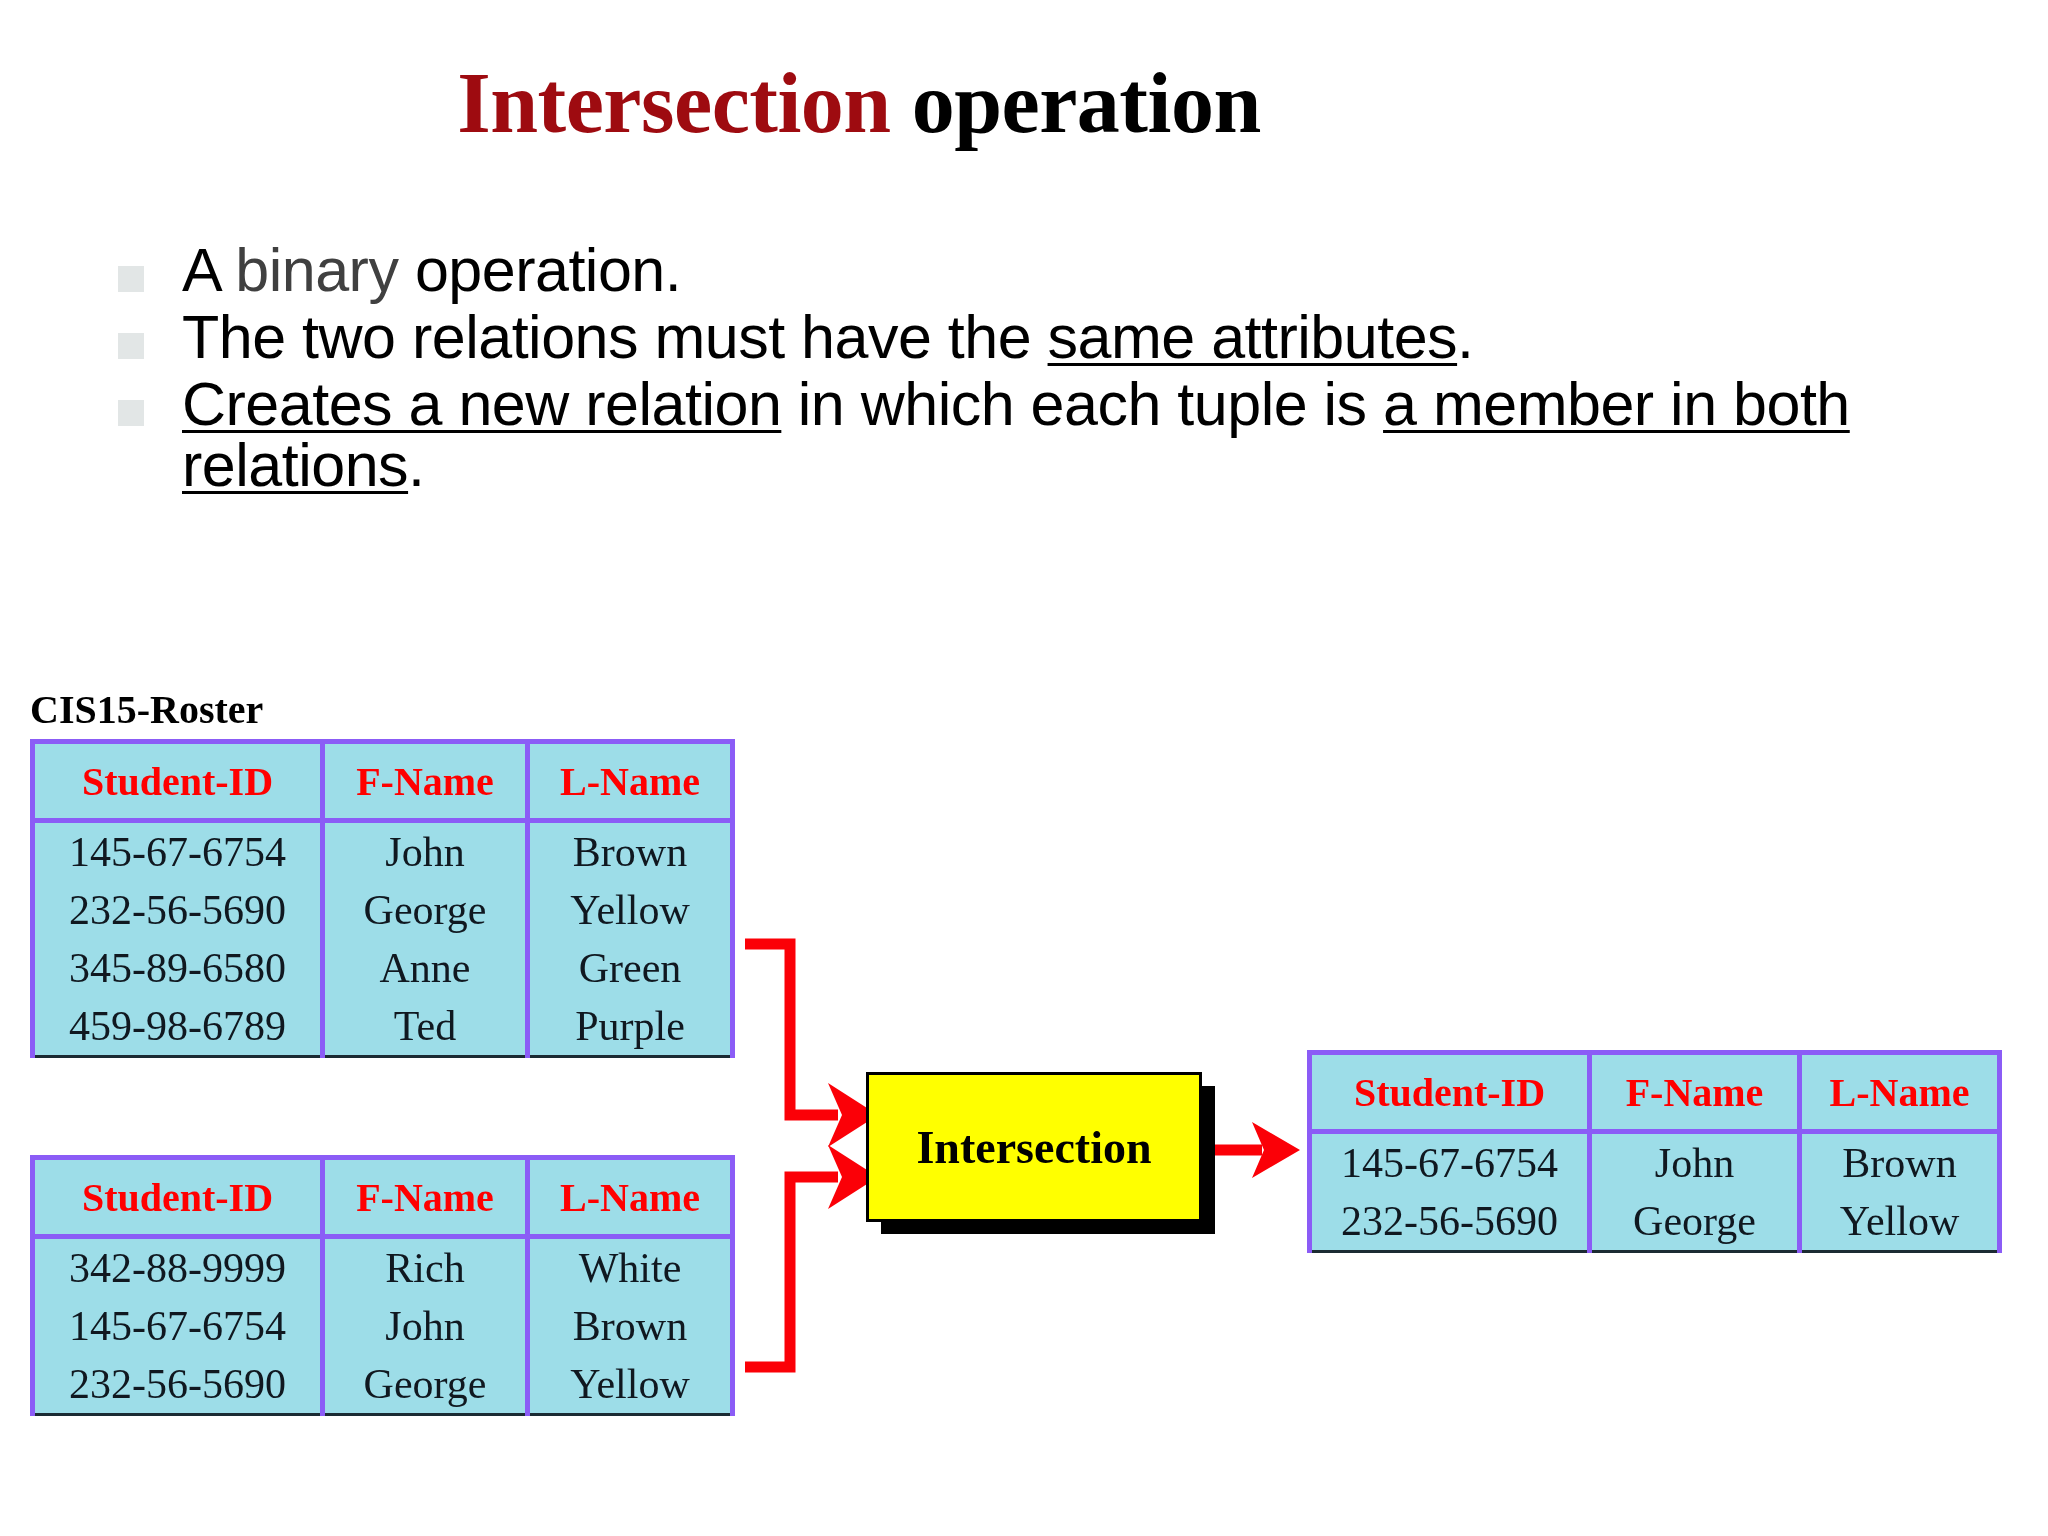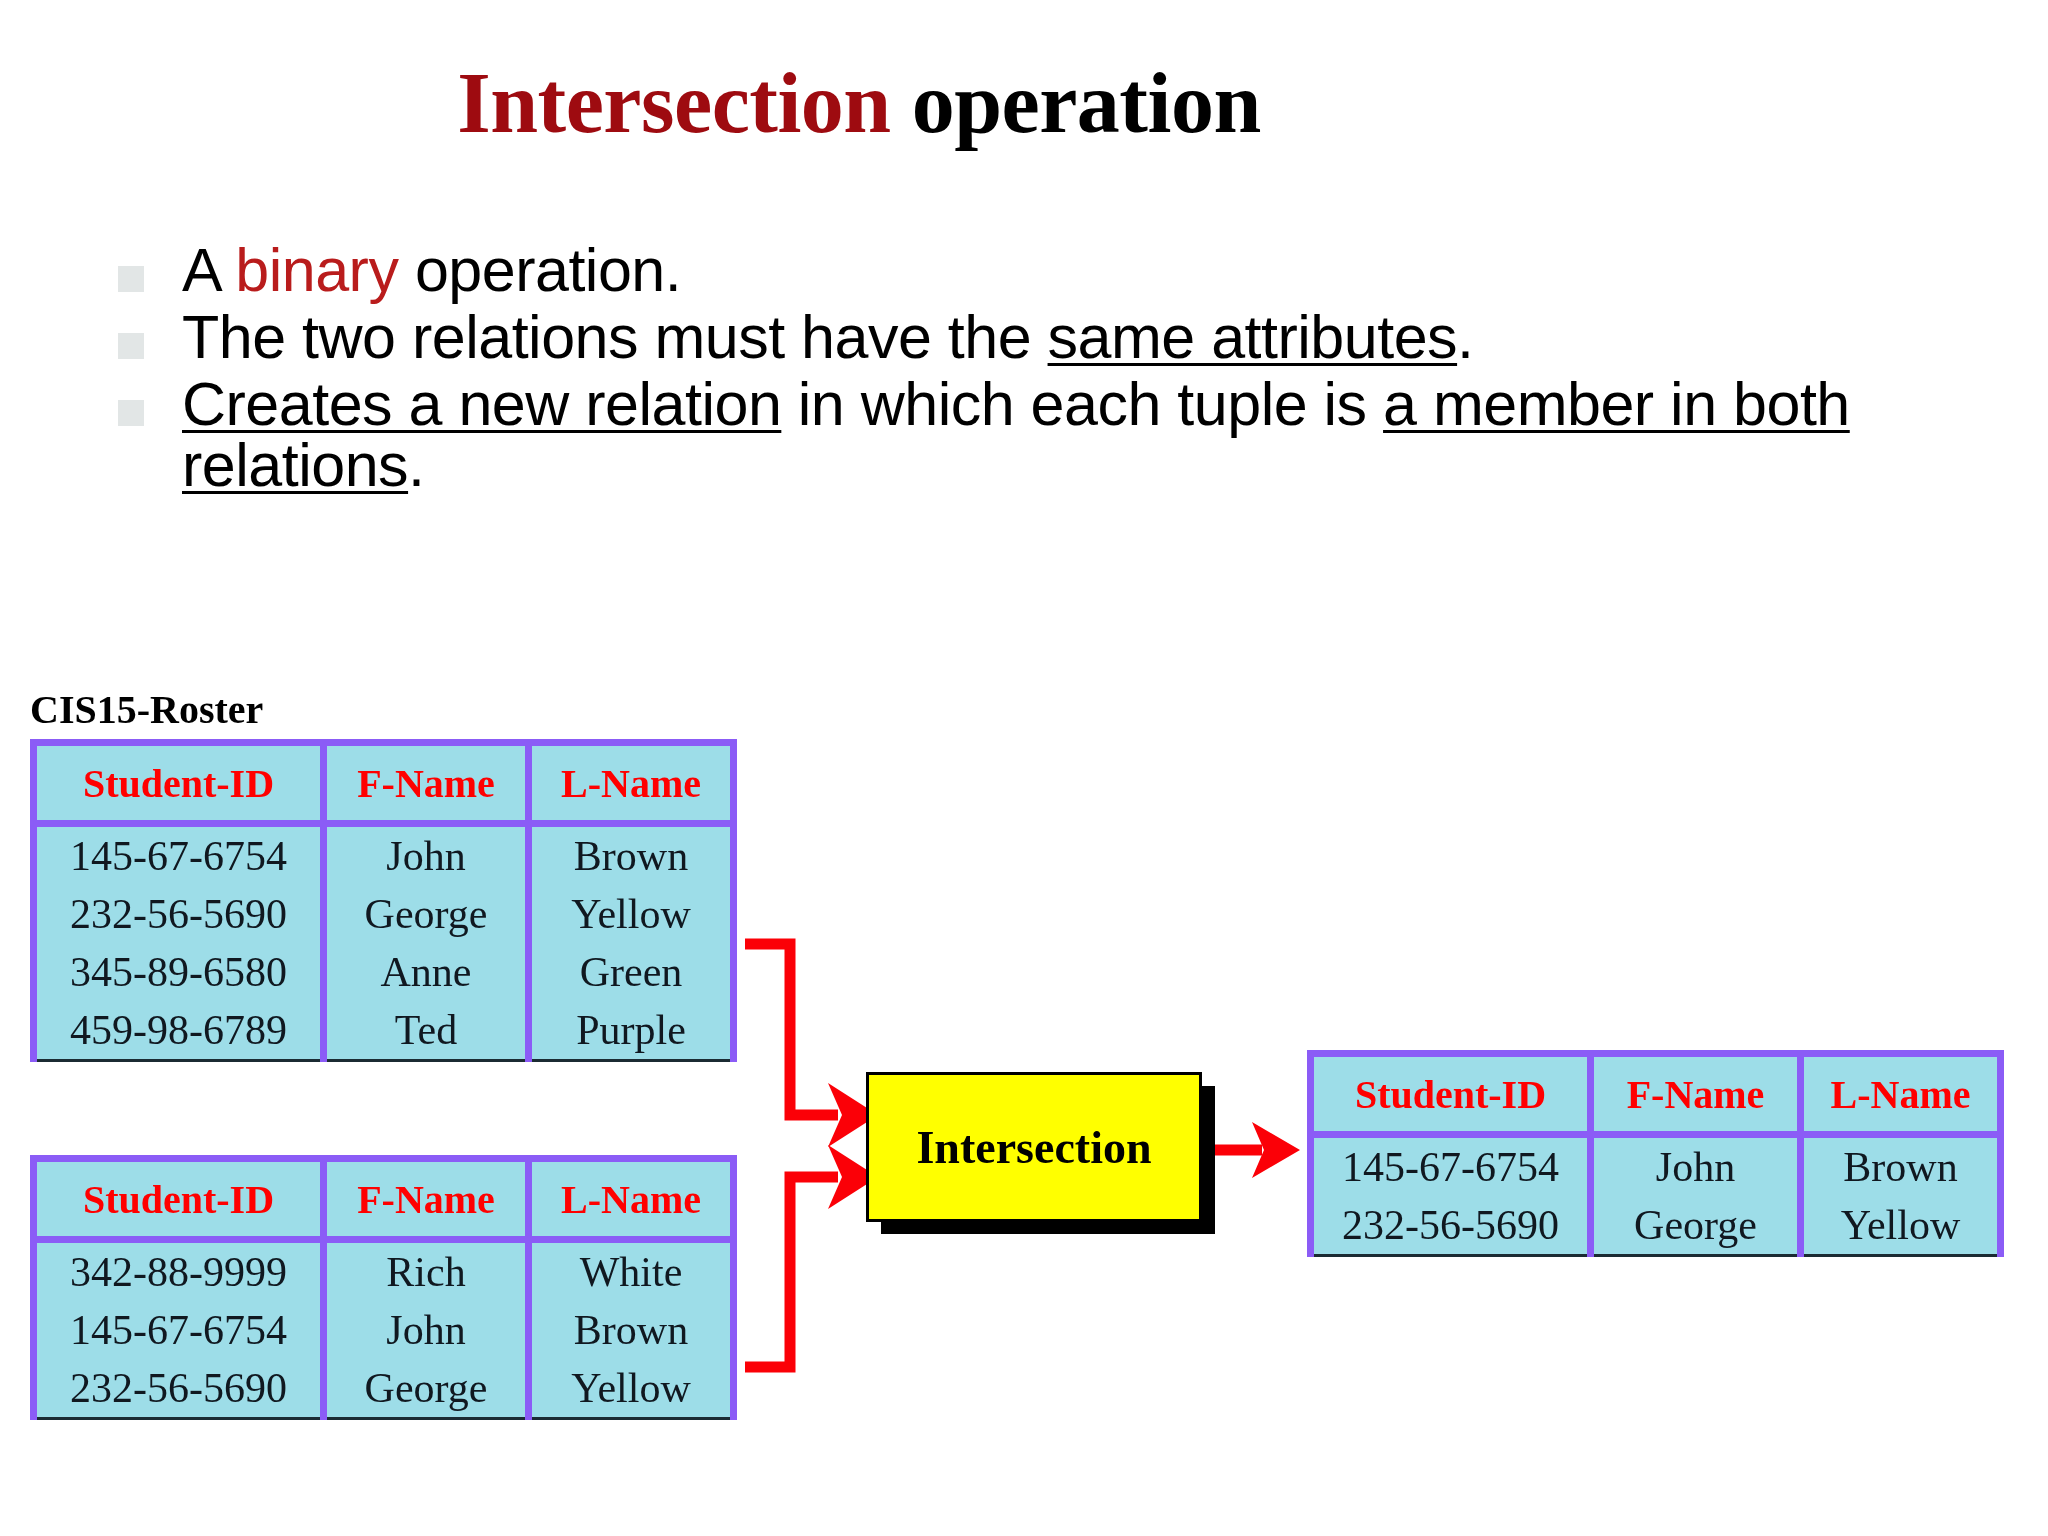--- a/index.html
+++ b/index.html
@@ -53,40 +53,40 @@
     margin-right: 38px;
   }
   .bullet-text {
     font-family: "Liberation Sans", sans-serif;
     font-size: 61px;
     line-height: 1.0;
     color: #000000;
     font-weight: 400;
     letter-spacing: -0.5px;
   }
-  .green { color: #b91c1c; }
+  .green { color: #404040; }
   .uline { text-decoration: underline; text-underline-offset: 5px; text-decoration-thickness: 3px; }
 
   
   .rel-caption {
     font-family: Liberation Serif, serif;
     font-weight: bold;
     font-size: 40px;
     color: #000000;
     letter-spacing: 0px;
     margin-bottom: 6px;
     white-space: nowrap;
   }
   table.rel {
     border-collapse: collapse;
     background: #9ddde8;
     table-layout: fixed;
   }
   table.rel th, table.rel td {
-    border: 7px solid #8b5cf6;
+    border: 5px solid #8b5cf6;
     background: #9ddde8;
     font-family: "Liberation Serif", serif;
     padding: 0;
     text-align: center;
     vertical-align: middle;
   }
   table.rel th {
     color: #ff0000;
     font-weight: bold;
     font-size: 40px;

